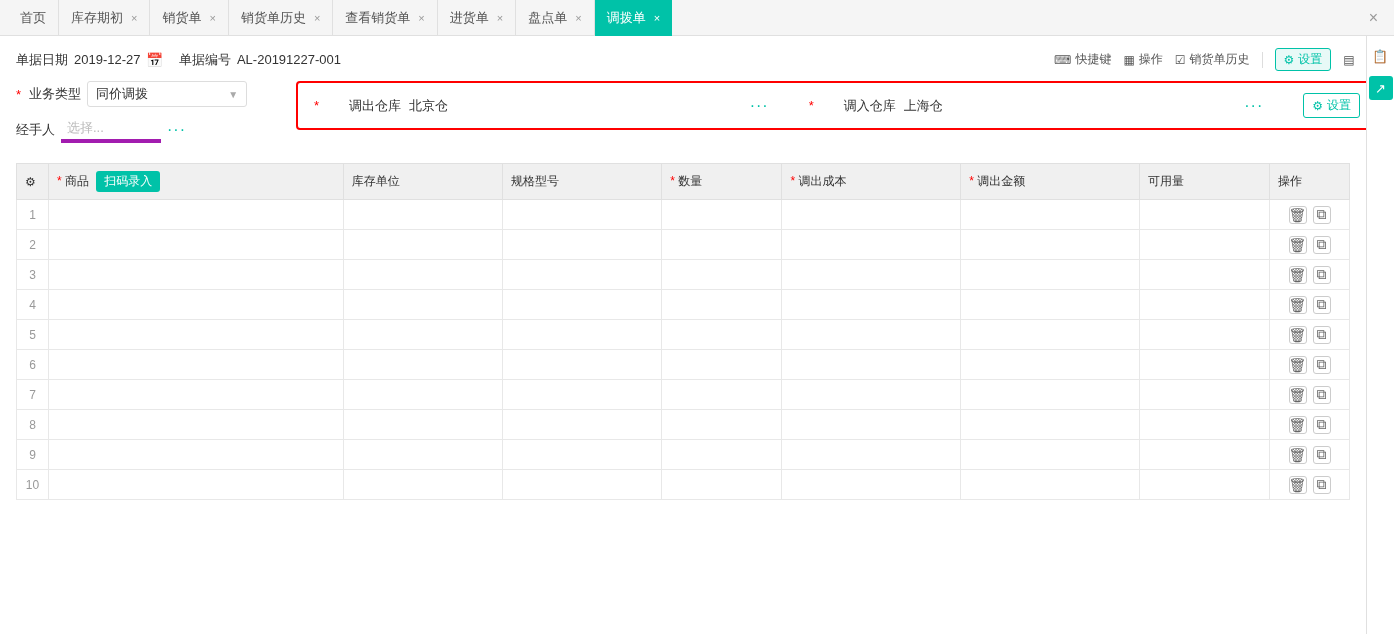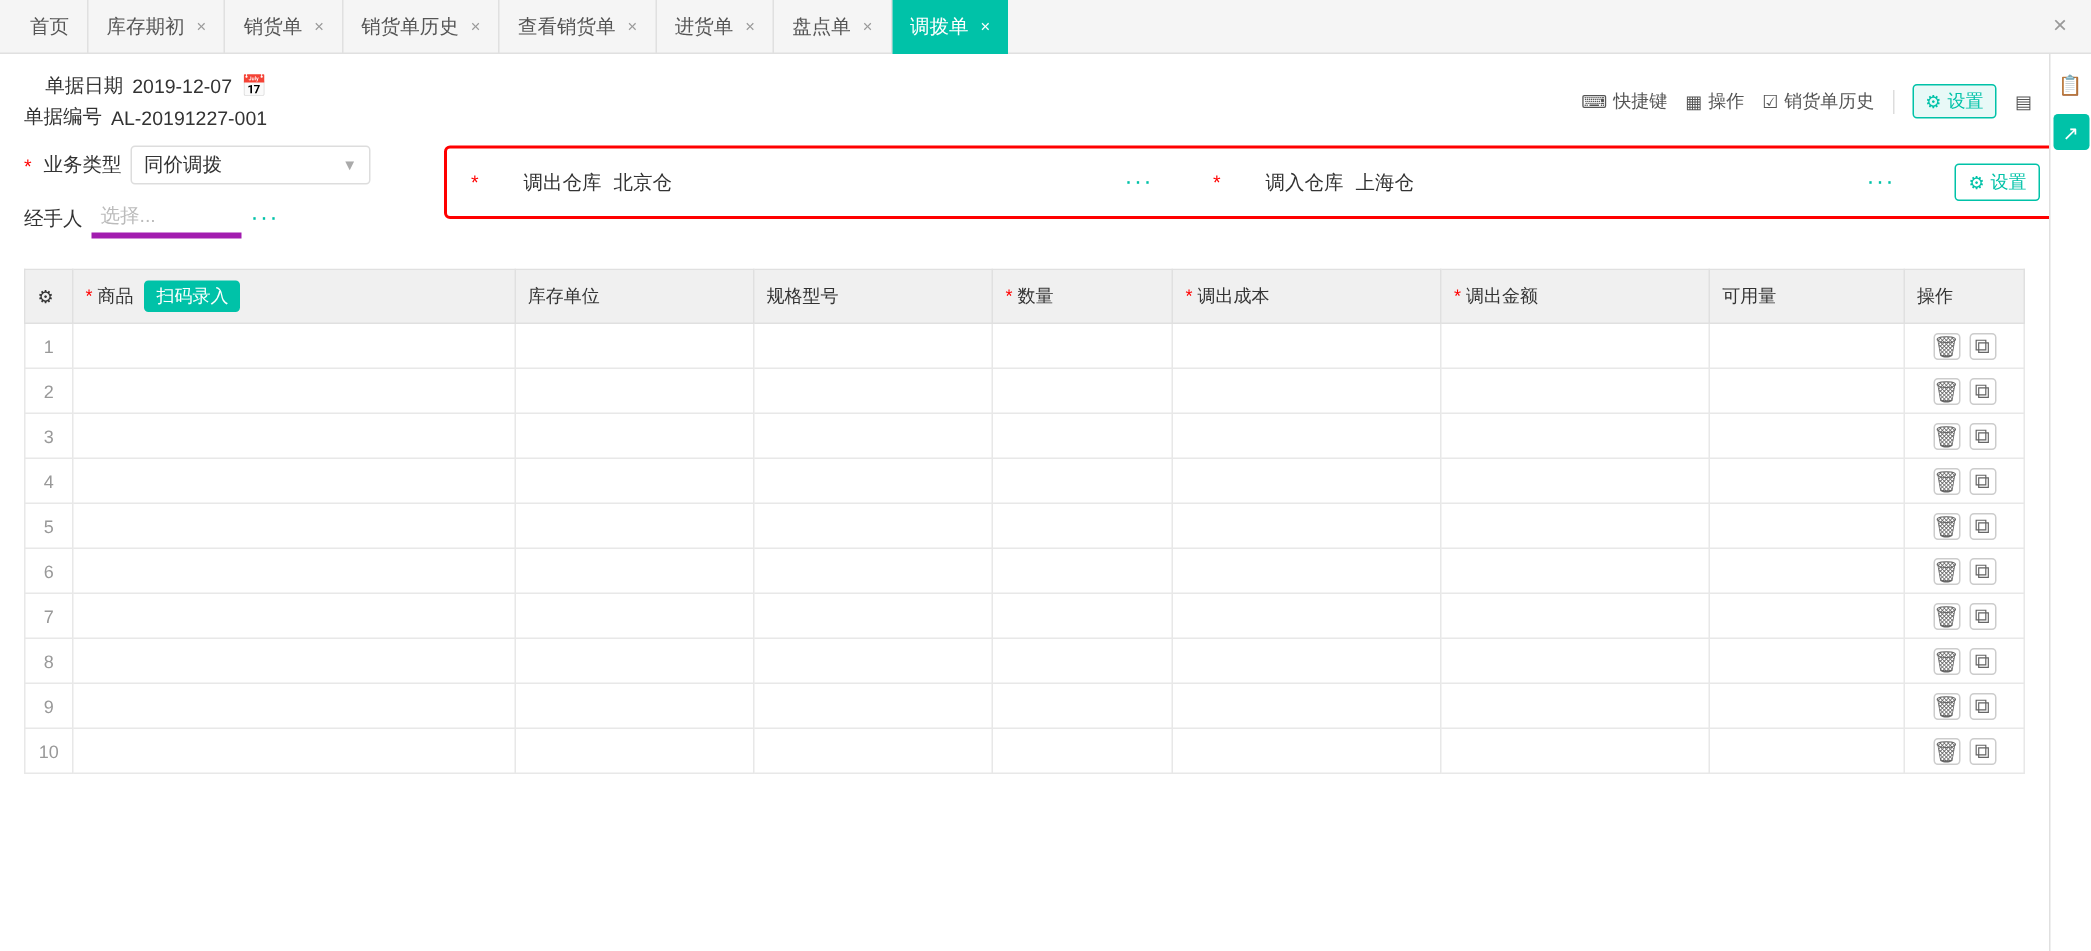--- a/index.html
+++ b/index.html
@@ -331,24 +331,24 @@
   <div class="tab-item active">
     <span>调拨单</span>
     <span class="tab-close">×</span>
   </div>
   <span class="tab-bar-close">×</span>
 </div>
 
 <div class="main-content">
 
   <div class="header-row">
-    <div style="display:flex;align-items:flex-end;gap:3px;flex-direction:column;">
+    <div style="display:flex;align-items:flex-end;gap:15px;">
       <div class="form-field">
         <span class="label">单据日期</span>
-        <span class="value">2019-12-07</span>
+        <span class="value">2019-12-27</span>
         <span class="calendar-icon">📅</span>
       </div>
       <div class="form-field">
         <span class="label">单据编号</span>
         <span class="value">AL-20191227-001</span>
       </div>
     </div>
     <div class="toolbar-right">
       <div class="toolbar-btn">
         <span>⌨</span>

